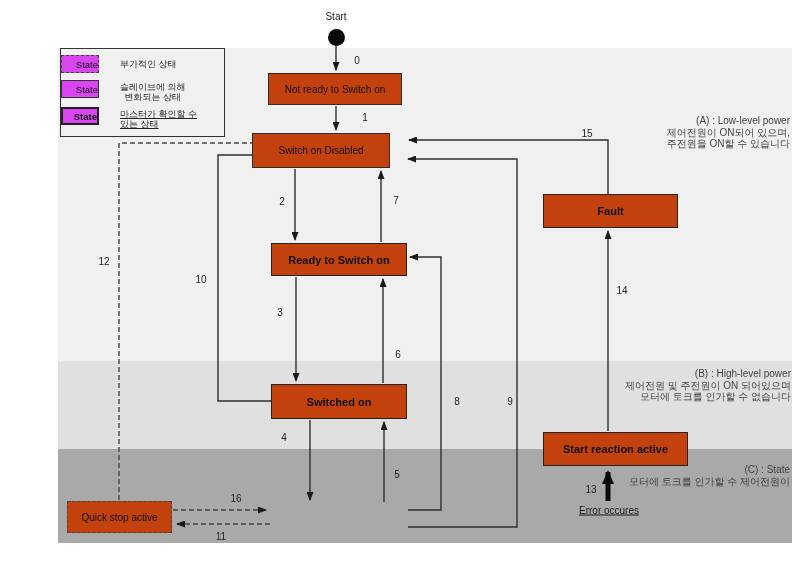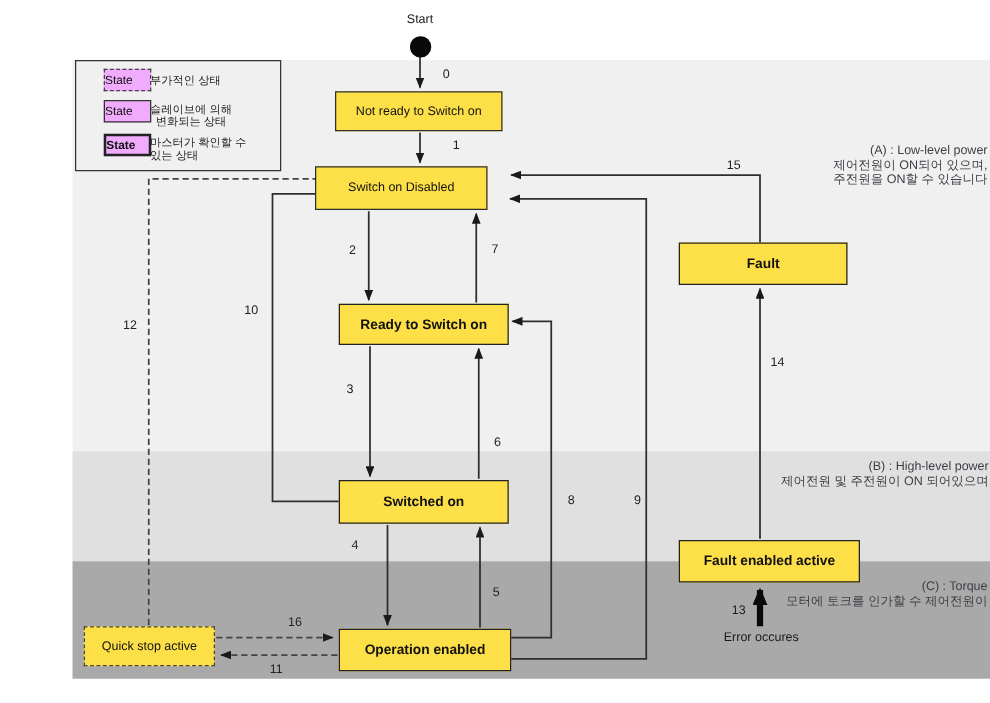--- a/index.html
+++ b/index.html
@@ -6,38 +6,38 @@
   #stage{
     position:relative;width:792px;height:562px;overflow:hidden;background:#fff;
     font-family:"Liberation Sans","DejaVu Sans",sans-serif;color:#111;margin-left:20px;
   }
   .band{position:absolute;left:38px;width:734px;z-index:0;}
   .band-a{top:48px;height:313px;background:var(--band-a,#f0f0f0);}
   .band-b{top:361px;height:88px;background:var(--band-b,#e0e0e0);}
   .band-c{top:449px;height:94px;background:var(--band-c,#a9a9a9);}
   #wires{position:absolute;left:0;top:0;z-index:1;}
   .state{
-    position:absolute;z-index:2;background:#fde047;border:1.4px solid #2e2e2e;
+    position:absolute;z-index:2;background:#c2410c;border:1.4px solid #2e2e2e;
     display:flex;align-items:center;justify-content:center;text-align:left;
     font-size:10px;box-sizing:border-box;
   }
   .state.bold{font-weight:bold;font-size:11px;border-width:1.8px;border-color:#222;}
   .state.dashed{border:1.5px dashed #444;}
   .tlabel{
     position:absolute;z-index:3;transform:translate(-50%,-50%);
     font-size:10px;color:#222;white-space:nowrap;
   }
   .start-dot{position:absolute;z-index:2;width:17px;height:17px;border-radius:50%;background:#0a0a0a;}
   .legend{
     position:absolute;left:40px;top:48px;width:165px;height:89px;z-index:2;
     border:1.5px solid #333;box-sizing:border-box;
   }
   .mini-state{
-    position:absolute;left:22px;width:38px;height:18px;background:#f0abfc;box-sizing:border-box;
-    display:flex;align-items:center;justify-content:flex-start;font-size:9.5px;
+    position:absolute;left:0;width:38px;height:18px;background:#d946ef;box-sizing:border-box;
+    display:flex;align-items:center;justify-content:flex-end;font-size:9.5px;
   }
   .mini-dashed{border:1.4px dashed #444;}
   .mini-solid{border:1.4px solid #333;}
   .mini-bold{border:2.2px solid #222;font-weight:bold;}
   .legend-desc{position:absolute;left:59px;font-size:9px;line-height:10px;color:#222;white-space:nowrap;}
   .annotation{
     position:absolute;z-index:2;text-align:right;font-size:10px;line-height:11.5px;
     color:var(--annotation-text,#3e3e46);white-space:nowrap;
   }
   .caption{position:absolute;z-index:3;transform:translate(-50%,-50%);font-size:10px;color:#1a1a1a;white-space:nowrap;}
@@ -91,83 +91,81 @@
   </div>
   <div class="state" style="left:232px;top:133px;width:138px;height:35px;">
     <span>Switch on Disabled</span>
   </div>
   <div class="state bold" style="left:251px;top:243px;width:136px;height:33px;">
     <span>Ready to Switch on</span>
   </div>
   <div class="state bold" style="left:251px;top:384px;width:136px;height:35px;">
     <span>Switched on</span>
   </div>
-  <div class="state bold" style="left:251px;top:503px;width:138px;height:34px;">
-    <span>Operation enabled</span>
-  </div>
   <div class="state bold" style="left:523px;top:194px;width:135px;height:34px;">
     <span>Fault</span>
   </div>
   <div class="state dashed" style="left:47px;top:501px;width:105px;height:32px;">
     <span>Quick stop active</span>
   </div>
   <div class="state bold" style="left:523px;top:432px;width:145px;height:34px;">
-    <span>Fault enabled active</span>
+    <span>Start reaction active</span>
   </div>
 
   <span class="tlabel" style="left:337px;top:60px;">0</span>
   <span class="tlabel" style="left:345px;top:117px;">1</span>
   <span class="tlabel" style="left:262px;top:201px;">2</span>
   <span class="tlabel" style="left:260px;top:312px;">3</span>
   <span class="tlabel" style="left:264px;top:437px;">4</span>
   <span class="tlabel" style="left:377px;top:474px;">5</span>
   <span class="tlabel" style="left:378px;top:354px;">6</span>
   <span class="tlabel" style="left:376px;top:200px;">7</span>
   <span class="tlabel" style="left:437px;top:401px;">8</span>
   <span class="tlabel" style="left:490px;top:401px;">9</span>
-  <span class="tlabel" style="left:181px;top:249px;">10</span>
+  <span class="tlabel" style="left:181px;top:279px;">10</span>
   <span class="tlabel" style="left:201px;top:536px;">11</span>
   <span class="tlabel" style="left:84px;top:261px;">12</span>
   <span class="tlabel" style="left:571px;top:489px;">13</span>
   <span class="tlabel" style="left:602px;top:290px;">14</span>
   <span class="tlabel" style="left:567px;top:133px;">15</span>
   <span class="tlabel" style="left:216px;top:498px;text-align:right;">16</span>
 
-  <span class="caption" style="left:589px;top:510px;">Error occures</span>
+  <span class="caption" style="left:589px;top:510px;text-decoration:underline;">Error occures</span>
 
   <div class="legend">
     <div class="mini-state mini-dashed" style="top:6px;">
       <span>State</span>
     </div>
     <div class="mini-state mini-solid" style="top:31px;">
       <span>State</span>
     </div>
     <div class="mini-state mini-bold" style="top:58px;">
       <span>State</span>
     </div>
     <div class="legend-desc" style="top:10px;">
       <div>부가적인 상태</div>
     </div>
     <div class="legend-desc" style="top:33px;text-align:center;">
       <div>슬레이브에 의해</div>
       <div>변화되는 상태</div>
     </div>
-    <div class="legend-desc" style="top:60px;">
+    <div class="legend-desc" style="top:60px;text-decoration:underline;">
       <div>마스터가 확인할 수</div>
       <div>있는 상태</div>
     </div>
   </div>
 
   <div class="annotation" style="right:22px;top:115px;">
     <div>(A) : Low-level power</div>
     <div>제어전원이 ON되어 있으며,</div>
     <div>주전원을 ON할 수 있습니다</div>
   </div>
   <div class="annotation" style="right:21px;top:368px;">
     <div>(B) : High-level power</div>
     <div>제어전원 및 주전원이 ON 되어있으며</div>
+    <div>모터에 토크를 인가할 수 없습니다</div>
   </div>
   <div class="annotation" style="right:22px;top:464px;">
-    <div>(C) : Torque</div>
+    <div>(C) : State</div>
     <div>모터에 토크를 인가할 수 제어전원이</div>
   </div>
 
 </div>
 
 </body></html>

